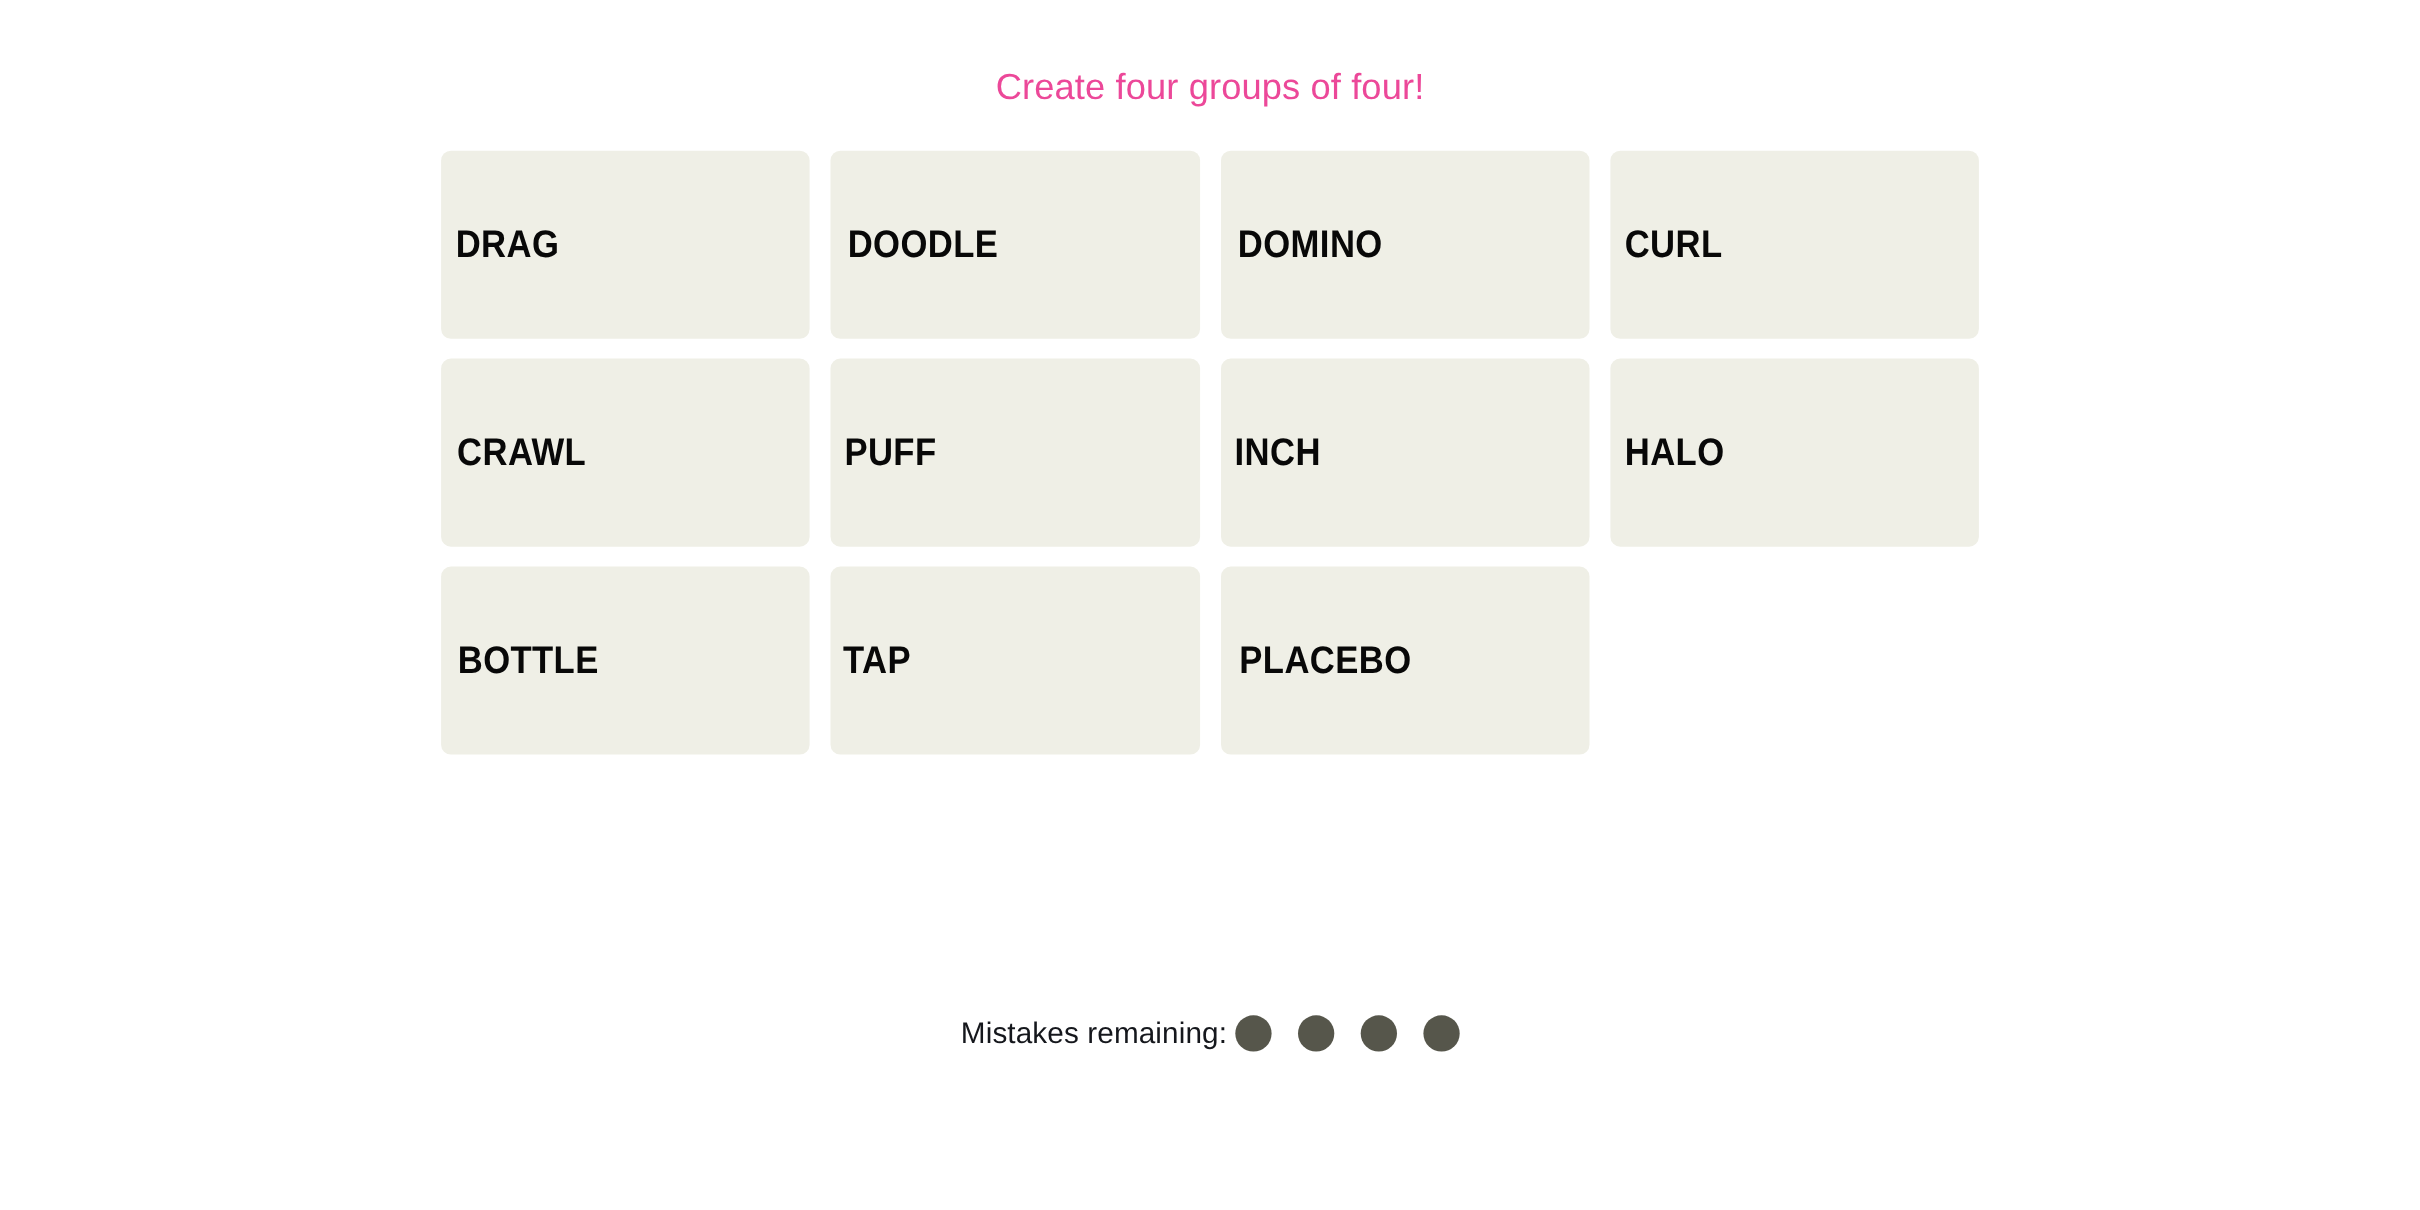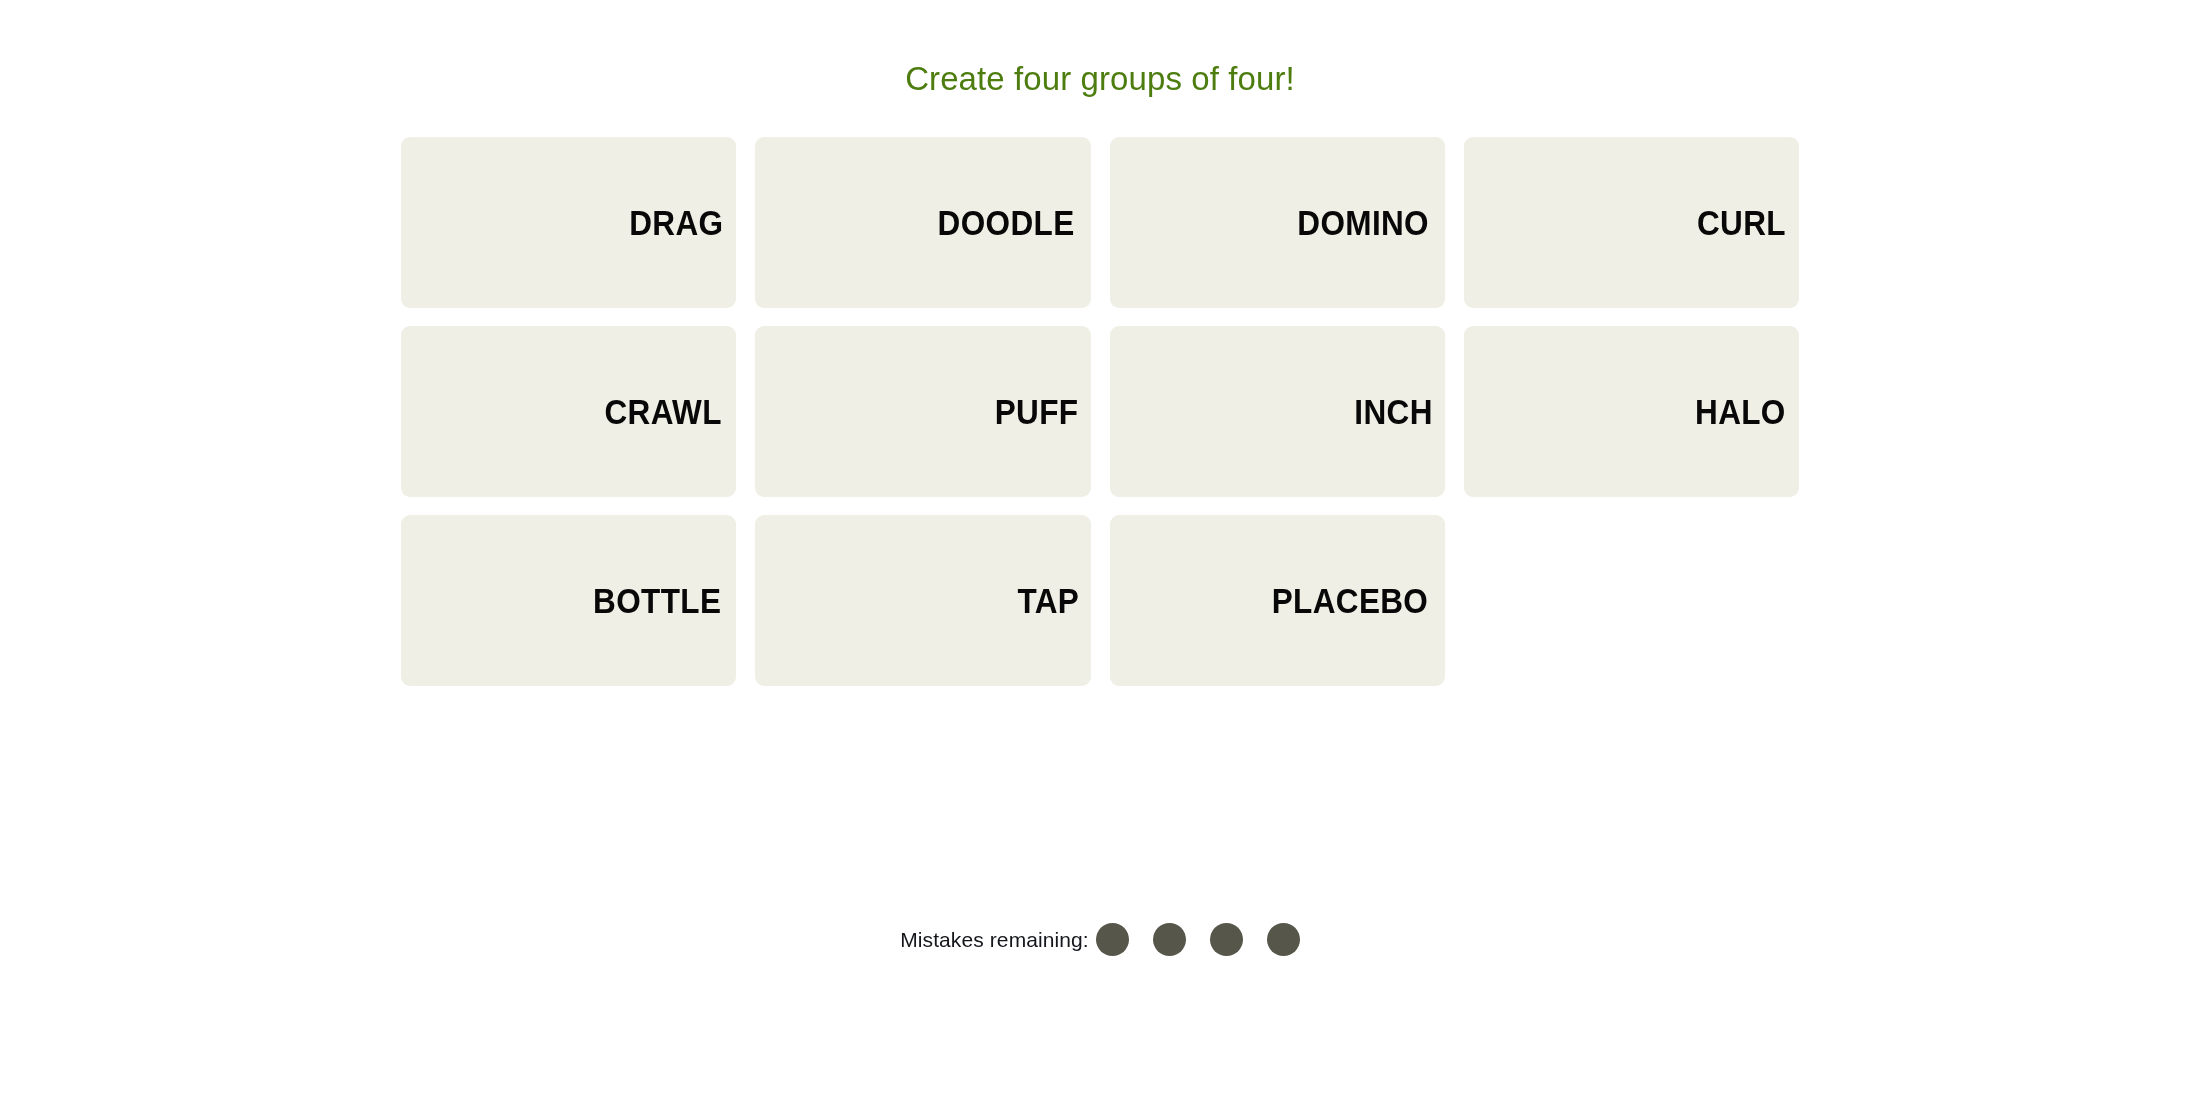--- a/index.html
+++ b/index.html
@@ -20,21 +20,21 @@
     display: flex;
     flex-direction: column;
     align-items: center;
     background: #ffffff;
   }
 
   #puzzle-title {
     margin-top: 62px;
     font-size: 33px;
     font-weight: 400;
-    color: #4d7c0f;
+    color: #ec4899;
     letter-spacing: 0.1px;
     line-height: 1;
     text-align: left;
     font-family: "Liberation Sans", "DejaVu Sans", sans-serif;
   }
 
   #tile-grid {
     margin-top: 42px;
     width: 1398px;
     display: grid;
@@ -43,21 +43,21 @@
     column-gap: 19px;
     row-gap: 18px;
   }
 
   .word-tile {
     background: #efefe6;
     border: none;
     border-radius: 9px;
     display: flex;
     align-items: center;
-    justify-content: flex-end;
+    justify-content: flex-start;
     cursor: pointer;
     padding: 0 8px;
     outline: none;
     user-select: none;
   }
 
   .word-tile-label {
     font-family: "Liberation Sans Narrow", "Liberation Sans", "DejaVu Sans Condensed", sans-serif;
     font-weight: bold;
     font-size: 35px;
@@ -71,21 +71,21 @@
 
   #mistakes-row {
     margin-top: 48px;
     display: flex;
     align-items: center;
     justify-content: center;
     gap: 0;
   }
 
   #mistakes-label {
-    font-size: 21px;
+    font-size: 27px;
     font-weight: 400;
     color: #15171c;
     line-height: 1;
     letter-spacing: 0.1px;
     margin-right: 7px;
     font-family: "Liberation Sans", "DejaVu Sans", sans-serif;
   }
 
   #mistake-dots {
     display: flex;

